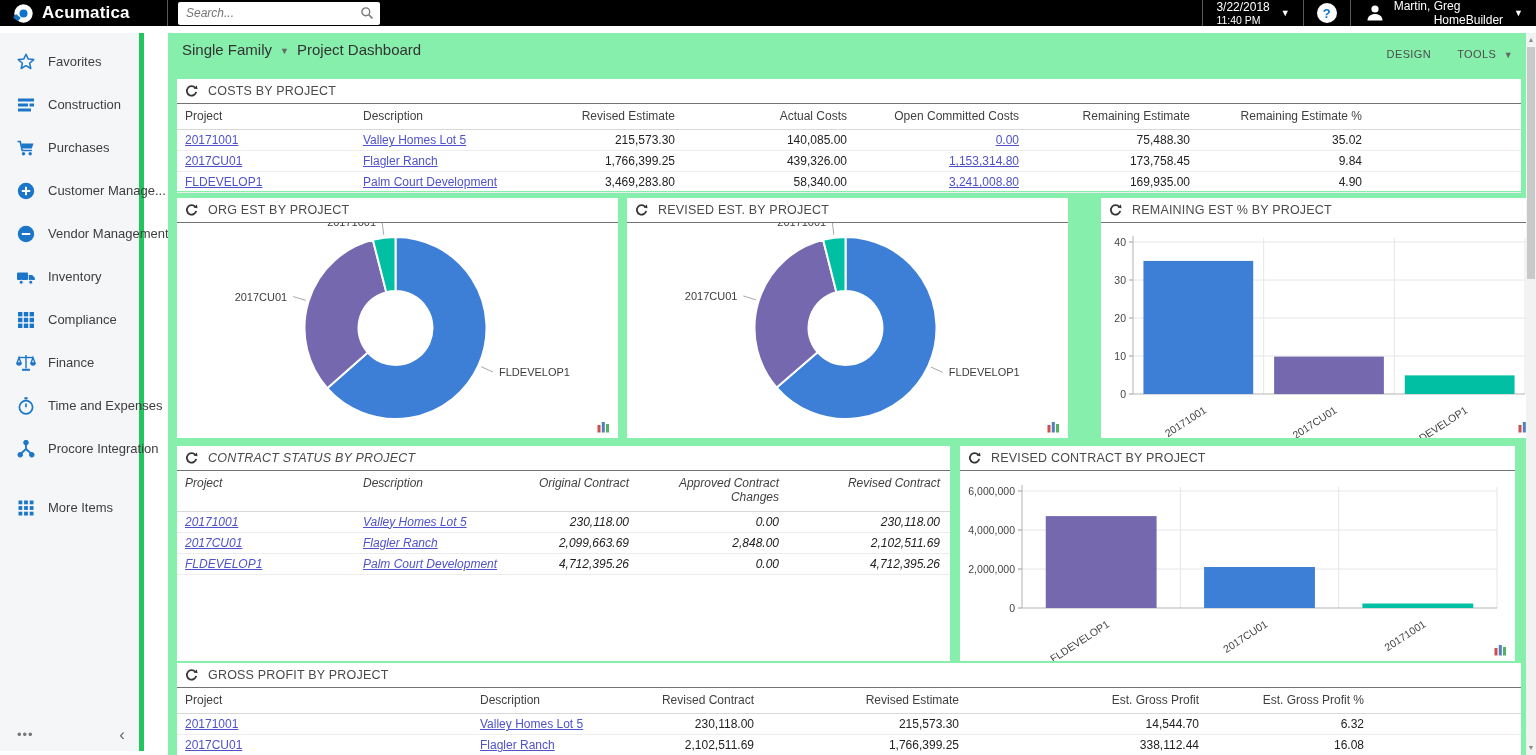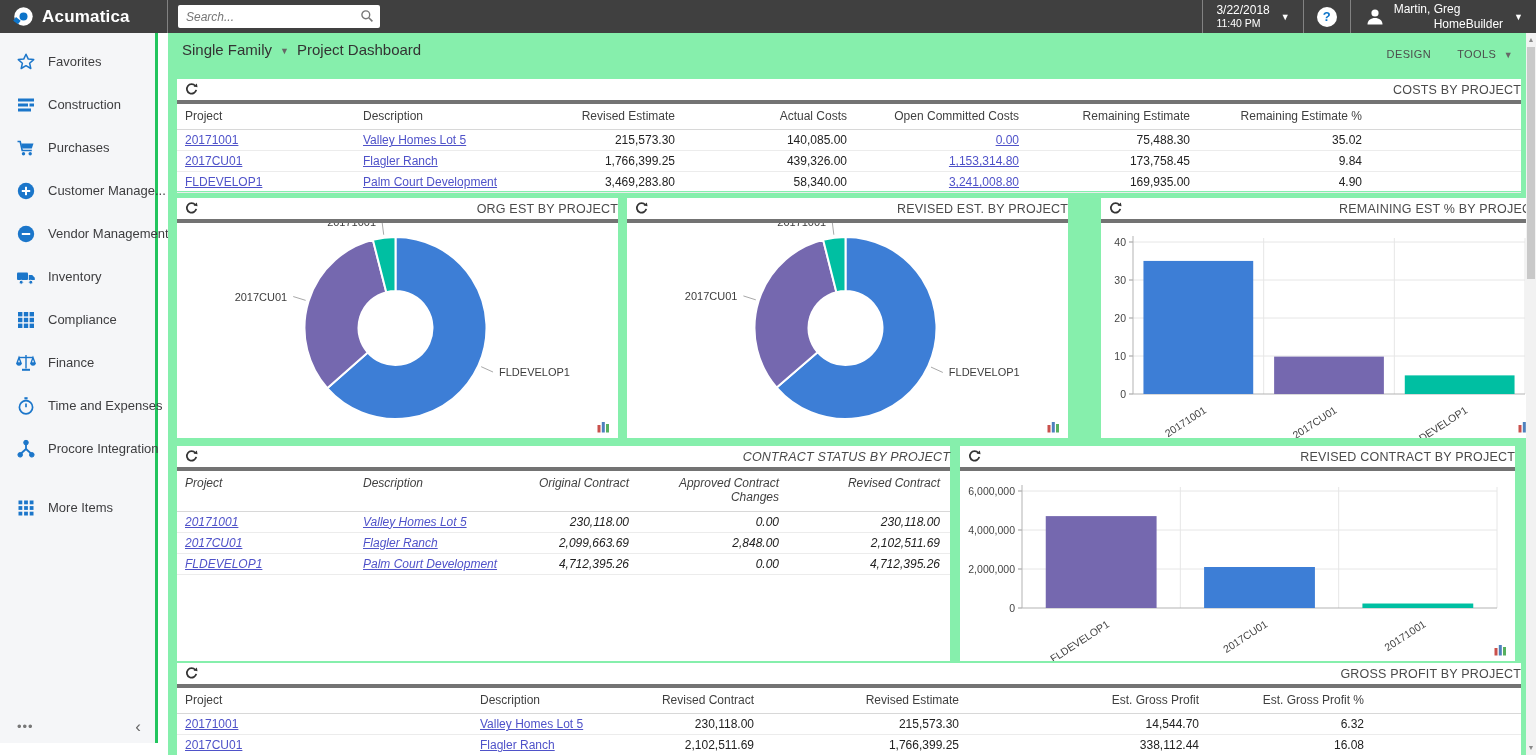--- a/index.html
+++ b/index.html
@@ -1,57 +1,57 @@
 <!DOCTYPE html>
 <html><head>
 <meta charset="utf-8">
 <style>
   * { margin:0; padding:0; box-sizing:border-box; }
   html,body { width:1536px; height:755px; overflow:hidden; }
   body { font-family:"Liberation Sans",sans-serif; position:relative; background:#fff; }
 
   
-  .topbar { position:absolute; top:0; left:0; right:0; height:33px; background:#404040; color:#fff; display:flex; align-items:center; z-index:5; }
+  .topbar { position:absolute; top:0; left:0; right:0; height:26px; background:#000000; color:#fff; display:flex; align-items:center; z-index:5; }
   .logo-area { width:168px; height:100%; display:flex; align-items:center; padding-left:13px; border-right:1px solid rgba(255,255,255,.35); }
   .logo-text { font-size:17px; font-weight:bold; margin-left:8px; letter-spacing:.2px; }
   .search-wrap { position:relative; margin-left:10px; }
   .search-input { width:202px; height:23px; border:none; border-radius:2px; padding:0 28px 0 8px; font-style:italic; font-size:12px; color:#555; outline:none; font-family:"Liberation Sans",sans-serif; }
   .search-icon { position:absolute; right:6px; top:4px; }
   .topbar-right { margin-left:auto; display:flex; align-items:stretch; height:100%; }
   .tb-section { display:flex; align-items:center; padding:0 13px; border-left:1px solid rgba(255,255,255,.35); cursor:pointer; }
   .date-lines { line-height:1.2; }
   .date-main { font-size:12px; }
   .date-sub { font-size:10.5px; }
   .caret { font-size:9px; margin-left:11px; }
   .help-circle { width:20px; height:20px; border-radius:50%; background:#fff; color:#0d74c9; font-weight:bold; font-size:13px; display:flex; align-items:center; justify-content:center; }
   .user-lines { line-height:1.2; margin-left:8px; text-align:left; }
   .user-name { font-size:12px; }
   .user-role { font-size:12px;margin-left:40px; }
 
   
-  .sidebar { position:absolute; top:33px; left:0; width:158px; bottom:12px; background:#f5f6f8; border-right:3px solid #22c55e; }
+  .sidebar { position:absolute; top:33px; left:0; width:144px; bottom:4px; background:#f5f6f8; border-right:5px solid #22c55e; }
   #side-items { padding-top:7px; }
   .side-item { height:43px; display:flex; align-items:center; padding-left:16px; cursor:pointer; }
   .side-item .icn { width:20px; height:20px; margin-right:12px; flex:none; }
   .side-item .lbl { font-size:13px; color:#3d3d3f; white-space:nowrap; }
   .side-item.gap { margin-top:16px; }
   .side-footer { position:absolute; bottom:0; left:0; right:0; height:34px; }
   .dots { position:absolute; left:17px; bottom:9px; font-size:13px; letter-spacing:1px; color:#777; cursor:pointer; }
   .collapse { position:absolute; right:14px; bottom:6px; font-size:17px; color:#666; cursor:pointer; }
 
   
   .content { position:absolute; left:168px; top:33px; right:0; bottom:0; background:#86efac; overflow:hidden; }
   .crumb { position:absolute; left:14px; top:8px; display:flex; align-items:center; font-size:15px; color:#333; }
   .crumb-ws { cursor:pointer; }
   .caret2 { font-size:9px; color:#666; margin:3px 8px 0; }
   .hdr-actions { position:absolute; top:15px; right:23px; display:flex; gap:26px; font-size:11px; color:#4c4c4c; letter-spacing:.4px; }
   .hdr-actions span { cursor:pointer; }
 
   .widget { position:absolute; background:#fff; }
-  .w-head { height:25px; display:flex; align-items:center; border-bottom:4px solid #737373;justify-content:space-between; }
+  .w-head { height:25px; display:flex; align-items:center; border-bottom:1px solid #737373; }
   .refresh-btn { width:28px; display:flex; justify-content:center; cursor:pointer; }
   .w-title { font-size:12.5px; color:#4a4a4a; letter-spacing:.2px; margin-left:3px; }
   .w-body { position:absolute; top:25px; left:0; right:0; bottom:0; }
   .chart-icon { position:absolute; right:8px; bottom:5px; cursor:pointer; line-height:0; }
 
   #w-costs    { left:9px;   top:46px;  width:1344px; height:112px; }
   #w-org      { left:9px;   top:165px; width:441px;  height:240px; }
   #w-rev      { left:459px; top:165px; width:441px;  height:240px; }
   #w-rempct   { left:933px; top:165px; width:438px;  height:240px; }
   #w-contract { left:9px;   top:413px; width:773px;  height:215px;font-style:italic; }

